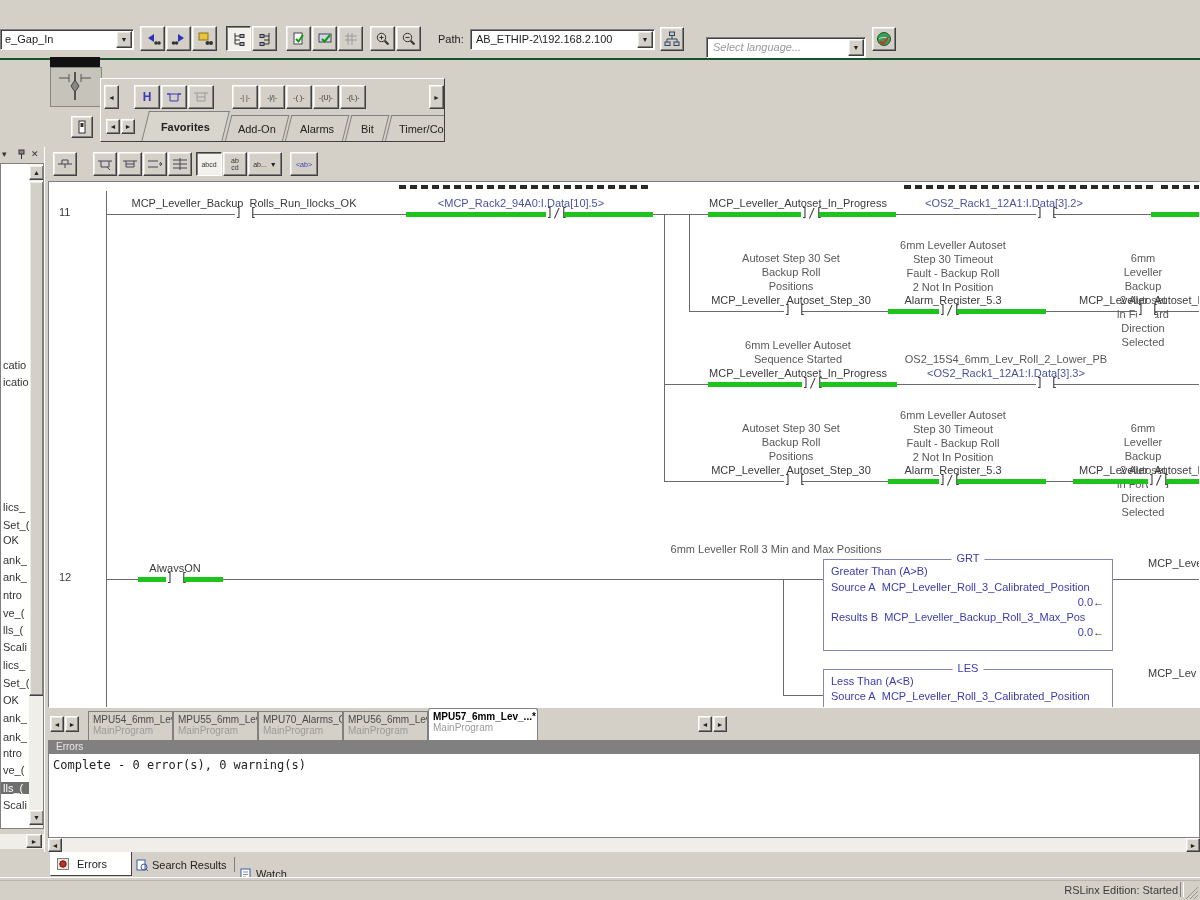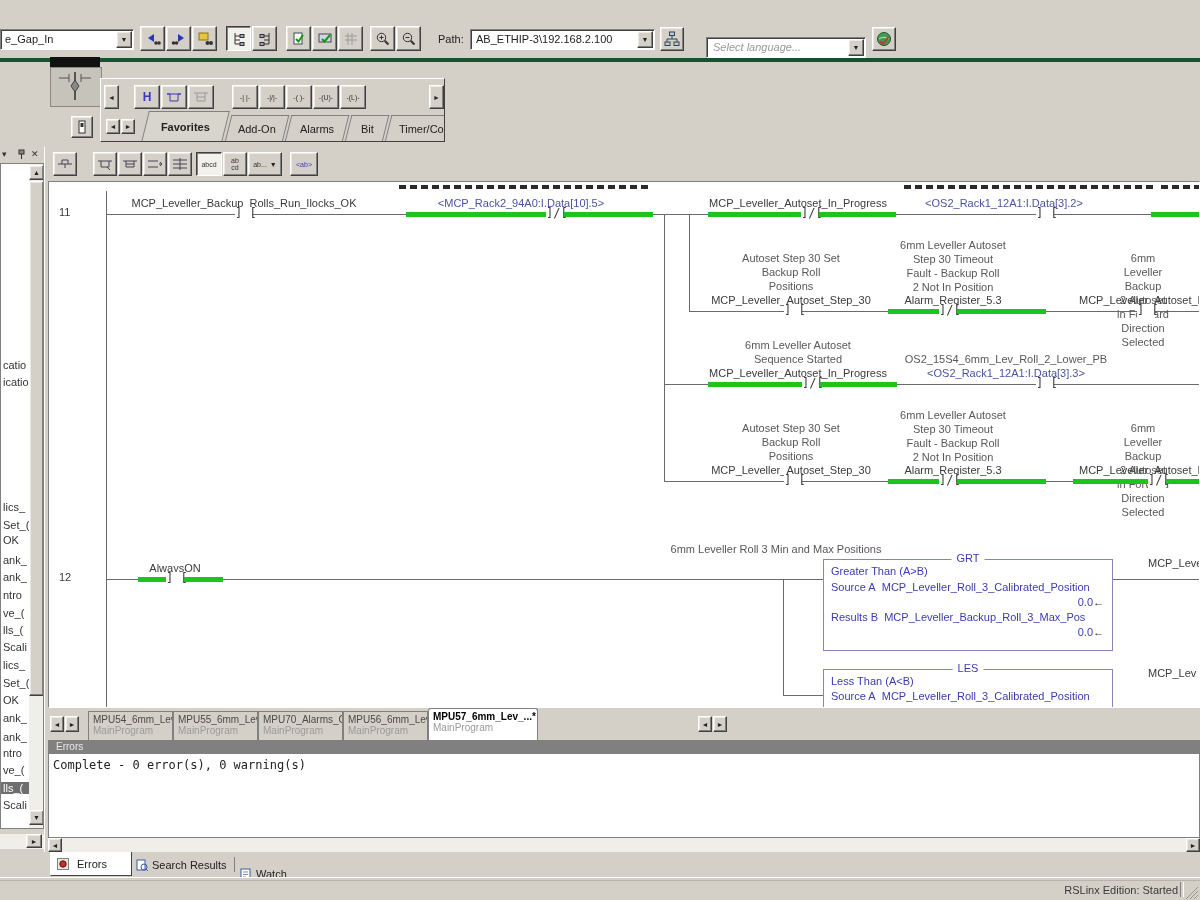--- a/index.html
+++ b/index.html
@@ -49,21 +49,21 @@
   .track{background:#f0eee8}
   .tt{font-size:7px;line-height:1;color:#333;white-space:pre-line;text-align:center}
   svg{display:block}
 </style>
 </head>
 <body>
 
 <div id="root">
 
 
-  <div class="abs" style="left:0;top:20px;width:1200px;height:38px;background:#d4d0c8;border-bottom:4px solid #14532d">
+  <div class="abs" style="left:0;top:20px;width:1200px;height:38px;background:#d4d0c8;border-bottom:2px solid #14532d">
 
     <div class="sunk" style="left:0;top:9px;width:134px;height:21px">
       <span class="abs" style="left:4px;top:3px;color:#222">e_Gap_In</span>
       <div class="btn" style="right:1px;top:1px;width:16px;height:17px">
           <span class="arr">▼</span>
         </div>
     </div>
 
     <div class="btn" style="left:140px;top:6px;width:25px;height:25px">
       <svg width="16" height="16" viewBox="0 0 16 16">
@@ -130,21 +130,21 @@
     <div class="btn" style="left:396px;top:6px;width:25px;height:25px">
       <svg width="16" height="16" viewBox="0 0 16 16">
           <circle cx="6.5" cy="6.5" r="4.2" fill="none" stroke="#333"></circle>
           <path d="M9.7 9.7L13.5 13.5" stroke="#333" stroke-width="2"></path>
           <path d="M4.5 6.5h4" stroke="#333"></path>
         </svg>
     </div>
 
     <span class="abs" style="left:438px;top:13px;color:#222">Path:</span>
     <div class="sunk" style="left:470px;top:9px;width:185px;height:21px">
-      <span class="abs" style="left:5px;top:3px;color:#222">AB_ETHIP-3\192.168.2.100</span>
+      <span class="abs" style="left:5px;top:3px;color:#222">AB_ETHIP-2\192.168.2.100</span>
       <div class="btn" style="right:1px;top:1px;width:16px;height:17px">
           <span class="arr">▼</span>
         </div>
     </div>
     <div class="btn" style="left:660px;top:7px;width:24px;height:24px">
       <svg width="16" height="16" viewBox="0 0 16 16">
           <path d="M8 4v4M3 12V8h10v4" stroke="#345" fill="none"></path>
           <rect x="5.5" y="1" width="5" height="3.5" fill="#bcd" stroke="#345"></rect>
           <rect x="1" y="11" width="5" height="3.5" fill="#bcd" stroke="#345"></rect>
           <rect x="10" y="11" width="5" height="3.5" fill="#bcd" stroke="#345"></rect>

